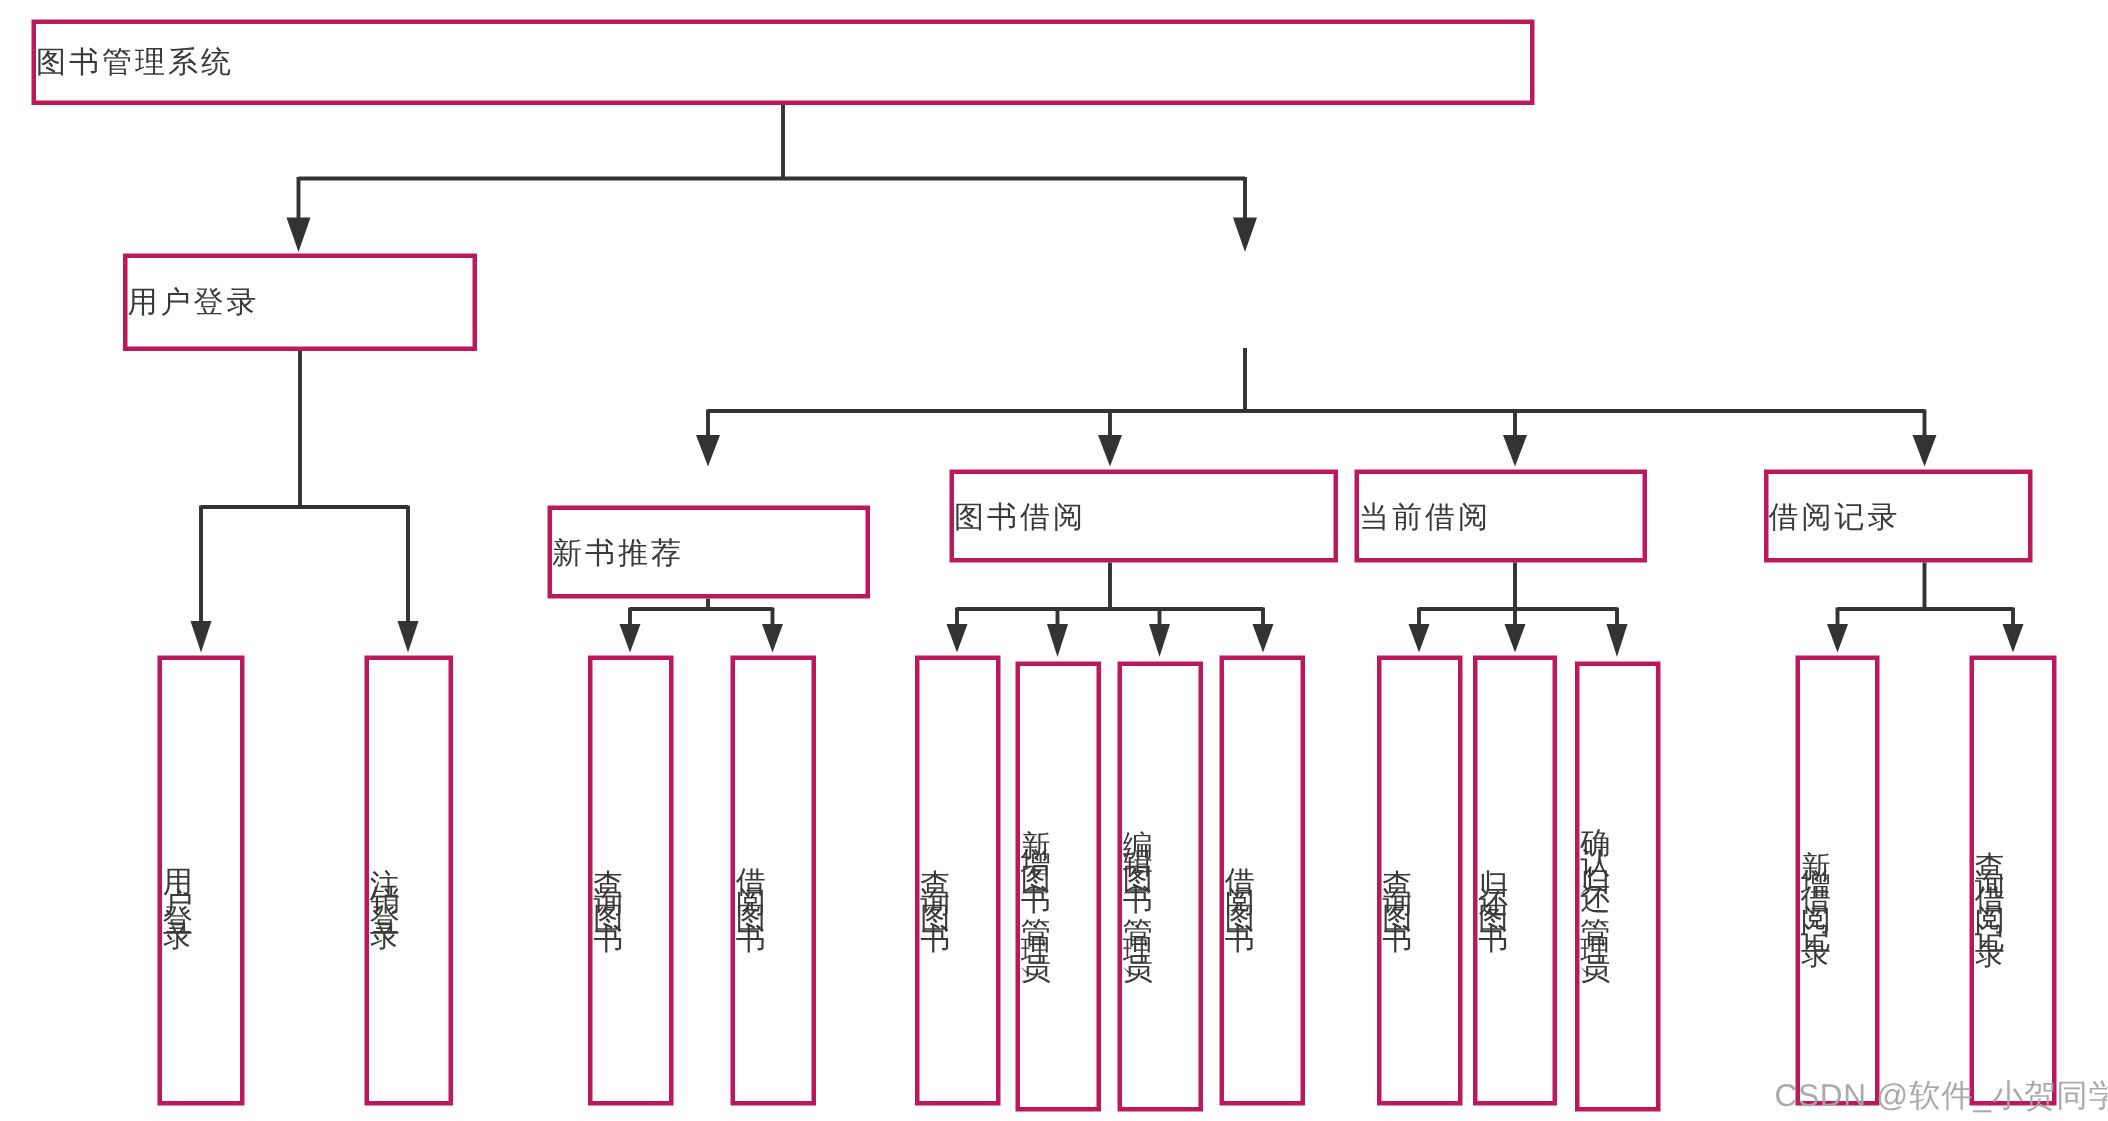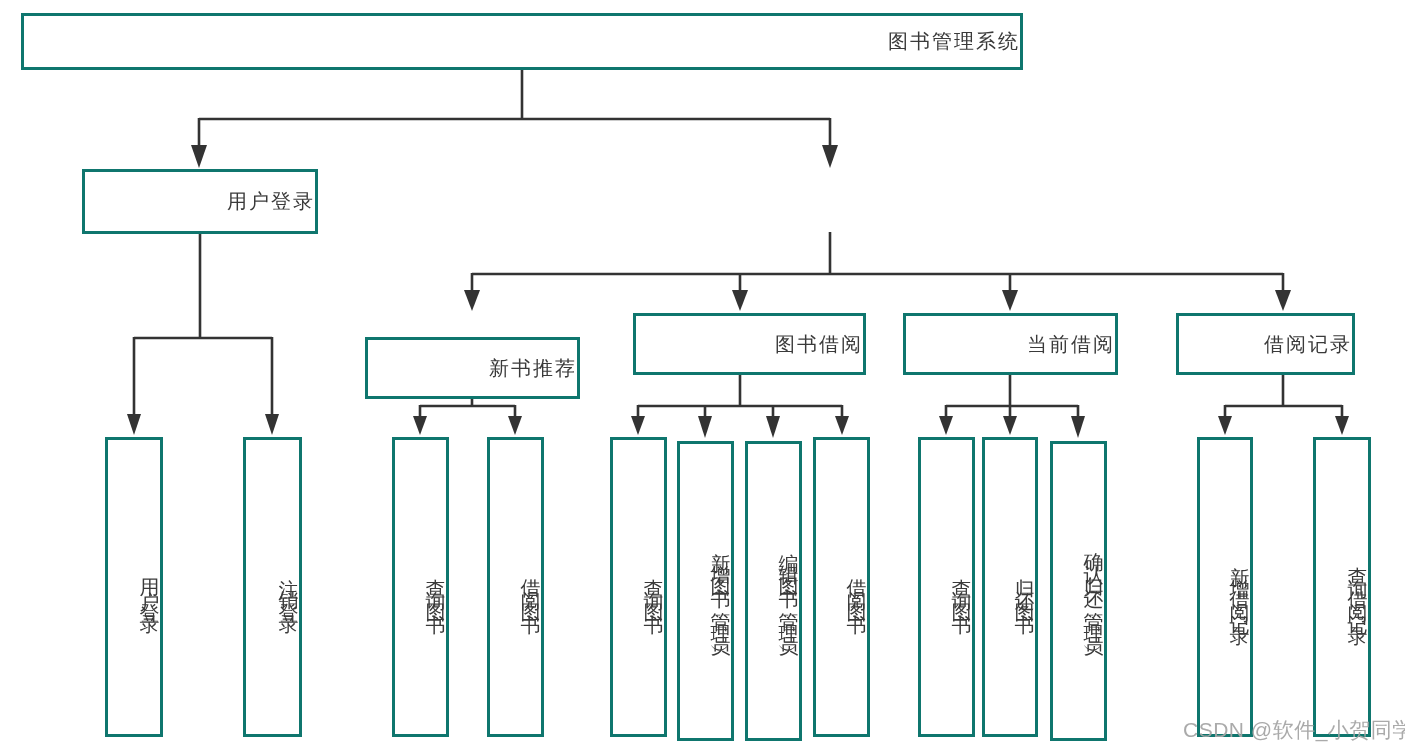--- a/index.html
+++ b/index.html
@@ -16,25 +16,25 @@
     position: absolute;
     left: 0; top: 0;
     width: 1405px; height: 747px;
     pointer-events: none;
   }
   .edges path { stroke: #333333; stroke-width: 2.6; fill: none; }
   .edges polygon { fill: #333333; stroke: none; }
   .box {
     position: absolute;
     box-sizing: border-box;
-    border: 3px solid #0f766e;
+    border: 3px solid #be185d;
     background: #ffffff;
     display: flex;
     align-items: center;
-    justify-content: flex-end;
+    justify-content: flex-start;
   }
   .hlabel {
     font-size: 20px;
     letter-spacing: 2px;
     color: #3a3a3a;
     white-space: nowrap;
   }
   .vbox .vlabel {
     writing-mode: vertical-rl;
     text-orientation: mixed;
@@ -99,24 +99,24 @@
     <span class="hlabel">图书管理系统</span>
   </div>
 
   <div class="box" style="left:82px; top:169px; width:236px; height:65px;">
     <span class="hlabel">用户登录</span>
   </div>
 
   <div class="box" style="left:365px; top:313px; width:215px; height:62px;margin-top:24px;">
     <span class="hlabel">新书推荐</span>
   </div>
-  <div class="box" style="left:633px; top:313px; width:233px; height:62px;">
+  <div class="box" style="left:633px; top:313px; width:259px; height:62px;">
     <span class="hlabel">图书借阅</span>
   </div>
-  <div class="box" style="left:903px; top:313px; width:215px; height:62px;">
+  <div class="box" style="left:903px; top:313px; width:195px; height:62px;">
     <span class="hlabel">当前借阅</span>
   </div>
   <div class="box" style="left:1176px; top:313px; width:179px; height:62px;">
     <span class="hlabel">借阅记录</span>
   </div>
 
   <div class="box vbox" style="left:105px; top:437px; width:58px; height:300px;">
     <span class="vlabel">用户登录</span>
   </div>
   <div class="box vbox" style="left:243px; top:437px; width:59px; height:300px;">

